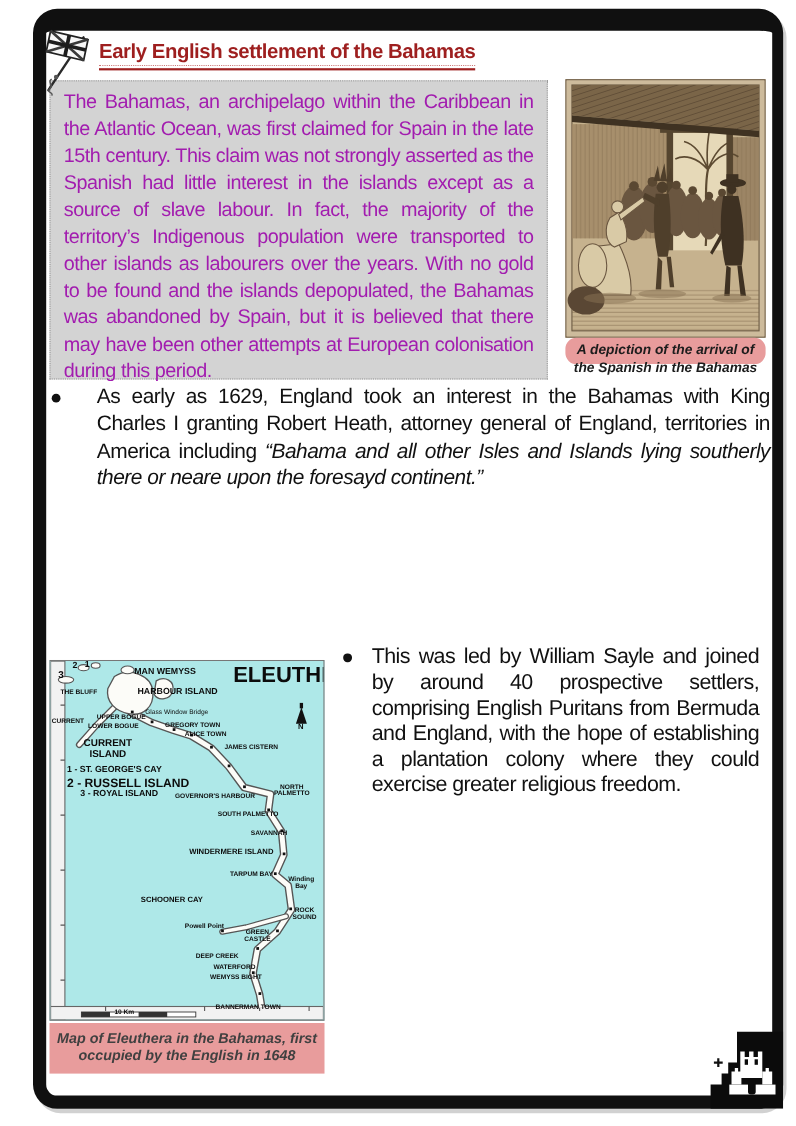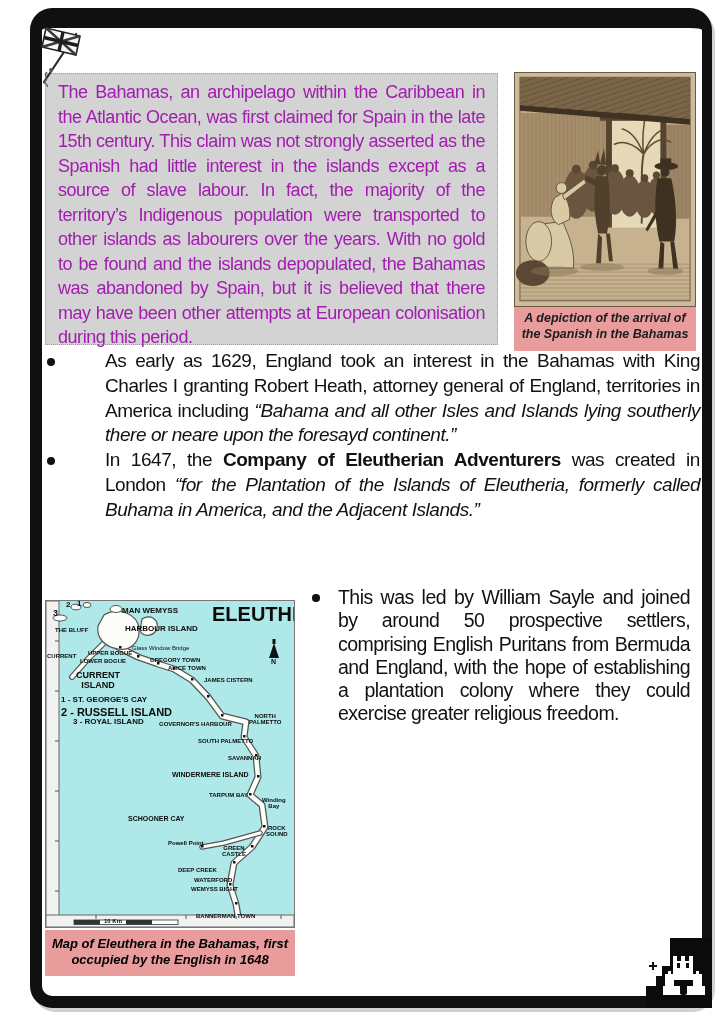--- a/index.html
+++ b/index.html
@@ -11,62 +11,63 @@
          box-shadow:3px 4px 0 rgba(0,0,0,.18);pointer-events:none;z-index:4;}
   .flag{position:absolute;left:34px;top:22px;width:56px;height:66px;z-index:5;}
   .title{position:absolute;left:90px;top:36px;font-size:18.5px;font-weight:bold;letter-spacing:-.4px;
          color:#9e1f1f;border-bottom:2.5px solid #9e1f1f;padding-bottom:2px;z-index:5;}
   .title:after{content:"";display:block;border-bottom:1px dotted #c77; margin-top:1px;}
   .intro{position:absolute;left:45px;top:73px;width:453px;height:272px;box-sizing:border-box;
          background:#d3d3d3;border:1px dotted #9a9a9a;padding:6px 12px;
          font-size:18px;line-height:24.5px;letter-spacing:-.45px;text-align:justify;color:#a21caf;}
   .figure{position:absolute;left:514px;top:72px;width:182px;height:235px;box-sizing:border-box;
           border:1px solid #6b5a44;background:#cdbb9c;}
-  .figcap{position:absolute;left:514px;top:307px;width:182px;height:44px;box-sizing:border-box;
+  .figcap{position:absolute;left:514px;top:307px;width:182px;height:24px;box-sizing:border-box;
           background:#e89c9c;padding-top:4px;text-align:center;
-          font-size:12.5px;line-height:15.5px;font-weight:bold;font-style:italic;color:#1c1c1c;}
+          font-size:12.5px;line-height:15.5px;font-weight:bold;font-style:italic;color:#1c1c1c;border-radius:10px;}
   ul.bullets{margin:0;padding:0;list-style:none;text-align:justify;}
   .bullets li{position:relative;margin:0;}
   .bullets li:before{content:"";position:absolute;border-radius:50%;background:#111;}
   .btop{position:absolute;left:43px;top:349px;width:657px;font-size:19px;line-height:24.8px;letter-spacing:-.45px;}
-  .btop li{padding-left:62px;}
+  .btop li{padding-left:45px;}
   .btop li:before{left:4px;top:9px;width:8px;height:8px;}
   .bright{position:absolute;left:312px;top:586px;width:378px;font-size:19.5px;line-height:23.3px;letter-spacing:-.55px;}
   .bright li{padding-left:26px;}
   .bright li:before{left:0;top:8px;width:7.5px;height:7.5px;}
   .i{font-style:italic;}
   .b{font-weight:bold;}
   .mapfig{position:absolute;left:45px;top:600px;width:250px;z-index:2;}
   .map{position:relative;width:250px;height:328px;background:#aee8e8;border:1px solid #777;
        box-sizing:border-box;overflow:hidden;}
   .map svg{position:absolute;left:0;top:0;}
   .maplabel{position:absolute;color:#0c0c0c;line-height:1.08;white-space:pre-line;z-index:3;}
   .mlb{font-weight:bold;}
   .mapcap{width:250px;height:46px;box-sizing:border-box;background:#e89c9c;margin-top:2px;padding-top:6px;
-          text-align:center;font-size:13px;line-height:16px;font-weight:bold;font-style:italic;color:#000000;}
+          text-align:center;font-size:13px;line-height:16px;font-weight:bold;font-style:italic;color:#404040;}
   .castle{position:absolute;left:640px;top:936px;width:72px;height:72px;z-index:6;}
 </style>
 </head>
 <body>
 
 <div id="page">
 
   <div class="frame"></div>
 
   <div class="flag">
     <svg width="56" height="66" viewBox="0 0 56 66">
       <line x1="10" y1="60" x2="42" y2="12" stroke="#2a2a2a" stroke-width="2.2" stroke-linecap="round"></line>
       <path d="M12,6 L46,14 L42,33 L8,25 Z" fill="#f7f7f7" stroke="#222" stroke-width="1.6"></path>
       <path d="M12,6 L42,33 M46,14 L8,25" stroke="#3a3a3a" stroke-width="2.4"></path>
       <path d="M29,10 L25,29 M10,15.5 L44,23.5" stroke="#1d1d1d" stroke-width="3.4"></path>
       <path d="M13,50 c-5,3 3,5 -2,9 c-3,3 4,3 2,6" fill="none" stroke="#555" stroke-width="1.3"></path>
       <circle cx="17" cy="48" r="2" fill="#555"></circle>
     </svg>
   </div>
 
+  <div class="title">Early English settlement of the Bahamas</div>
 
   <div class="intro">
     <span>The Bahamas, an archipelago within the Caribbean in the Atlantic Ocean, was first claimed for Spain in the late 15th century. This claim was not strongly asserted as the Spanish had little interest in the islands except as a source of slave labour. In fact, the majority of the territory’s Indigenous population were transported to other islands as labourers over the years. With no gold to be found and the islands depopulated, the Bahamas was abandoned by Spain, but it is believed that there may have been other attempts at European colonisation during this period.</span>
   </div>
 
   <div class="figure">
     <svg width="180" height="233" viewBox="0 0 182 235">
       <defs>
         <pattern id="hR" width="5" height="5" patternUnits="userSpaceOnUse" patternTransform="rotate(72)">
           <line x1="0" y1="0" x2="0" y2="5" stroke="#4a3a28" stroke-width="1.1"></line>
@@ -138,21 +139,20 @@
         <ellipse cx="88" cy="196" rx="22" ry="4"></ellipse>
           <ellipse cx="152" cy="200" rx="18" ry="4"></ellipse>
         <ellipse cx="40" cy="200" rx="24" ry="5"></ellipse>
       </g>
     </svg>
   </div>
   <div class="figcap">A depiction of the arrival of the Spanish in the Bahamas</div>
 
   <ul class="bullets btop">
       <li><span>As early as 1629, England took an interest in the Bahamas with King Charles I granting Robert Heath, attorney general of England, territories in America including </span><span class="i">“Bahama and all other Isles and Islands lying southerly there or neare upon the foresayd continent.”</span></li>
-      <li><span>In 1647, the </span><span class="b">Company of Eleutherian Adventurers</span><span> was created in London </span><span class="i">“for the Plantation of the Islands of Eleutheria, formerly called Buhama in America, and the Adjacent Islands.”</span></li>
     </ul>
 
   <div class="mapfig">
     <div class="map">
       <svg width="248" height="326" viewBox="0 0 248 326">
         <rect x="0" y="0" width="248" height="326" fill="#aee8e8"></rect>
         <rect x="0" y="0" width="13" height="326" fill="#f2f2f2" stroke="#666" stroke-width="1"></rect>
         <rect x="0" y="314" width="248" height="12" fill="#f2f2f2" stroke="#666" stroke-width="1"></rect>
         <g stroke="#555" stroke-width="1">
           <line x1="9" y1="40" x2="13" y2="40"></line>
@@ -250,21 +250,21 @@
           <div class="maplabel mlb" style="left: 145px; top: 285px; font-size: 6px;">WEMYSS BIGHT</div>
           <div class="maplabel mlb" style="left: 150px; top: 312px; font-size: 6px;">BANNERMAN TOWN</div>
           <div class="maplabel mlb" style="left: 58px; top: 317px; font-size: 6px;">10 Km</div>
           <div class="maplabel mlb" style="left: 225px; top: 57px; font-size: 7px;">N</div>
         </div>
     </div>
     <div class="mapcap">Map of Eleuthera in the Bahamas, first occupied by the English in 1648</div>
   </div>
 
   <ul class="bullets bright">
-      <li><span>This was led by William Sayle and joined by around 50 prospective settlers, comprising English Puritans from Bermuda and England, with the hope of establishing a plantation colony where they could exercise greater religious freedom.</span></li>
+      <li><span>This was led by William Sayle and joined by around 40 prospective settlers, comprising English Puritans from Bermuda and England, with the hope of establishing a plantation colony where they could exercise greater religious freedom.</span></li>
     </ul>
 
   <div class="castle">
     <svg width="72" height="72" viewBox="0 0 72 72">
       <path d="M30,2 H72 V72 H6 V50 H16 V40 H22 V30 H30 Z" fill="#0b0b0b"></path>
       <path d="M9,30 h8 M13,26 v8" stroke="#111" stroke-width="2"></path>
       <path d="M33,20 h4 v5 h4 v-5 h4 v5 h4 v-5 h4 v24 h-20 Z" fill="#fff"></path>
       <path d="M25,38 h3 v-3 h3 v3 h3 v12 h-9 Z" fill="#fff"></path>
       <path d="M53,38 h3 v-3 h3 v3 h3 v12 h-9 Z" fill="#fff"></path>
       <rect x="23" y="50" width="42" height="9" fill="#fff"></rect>

